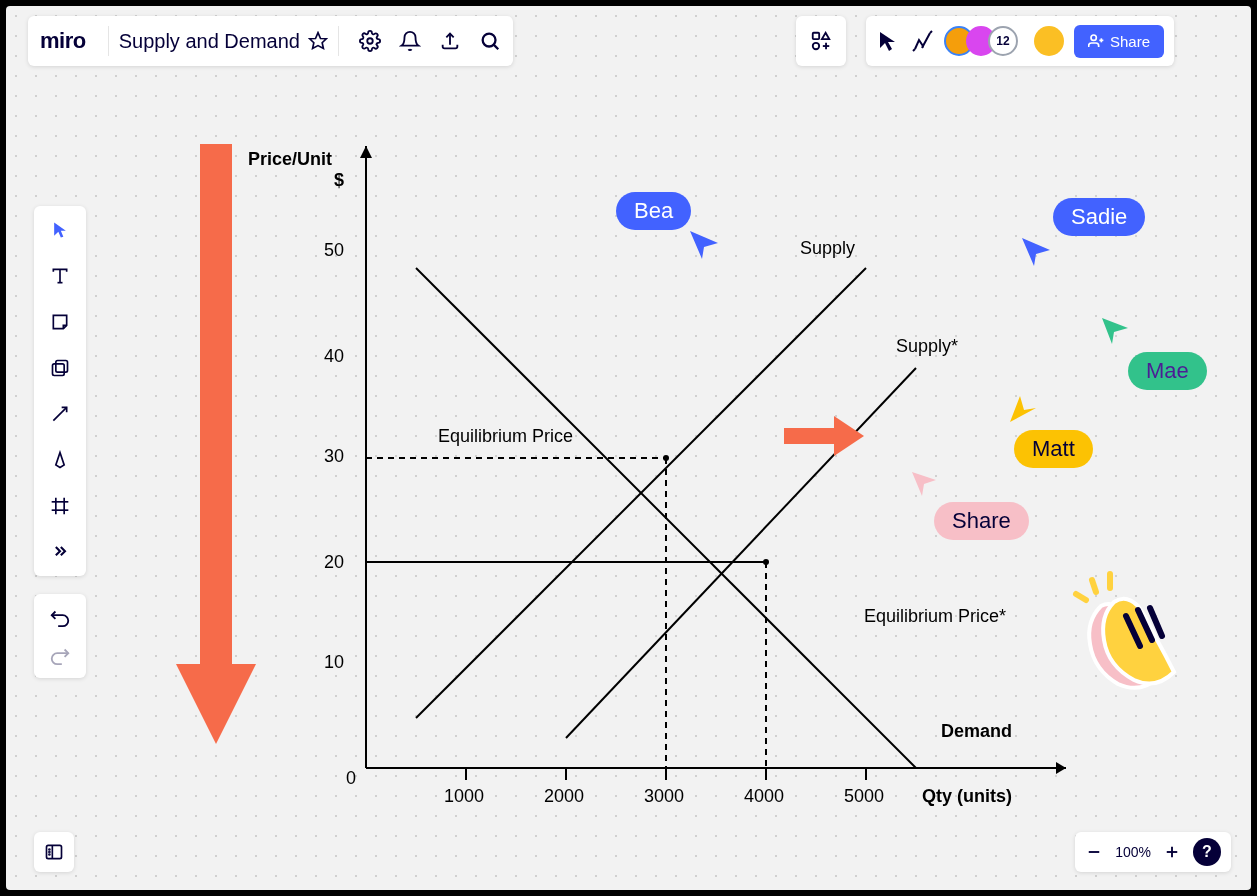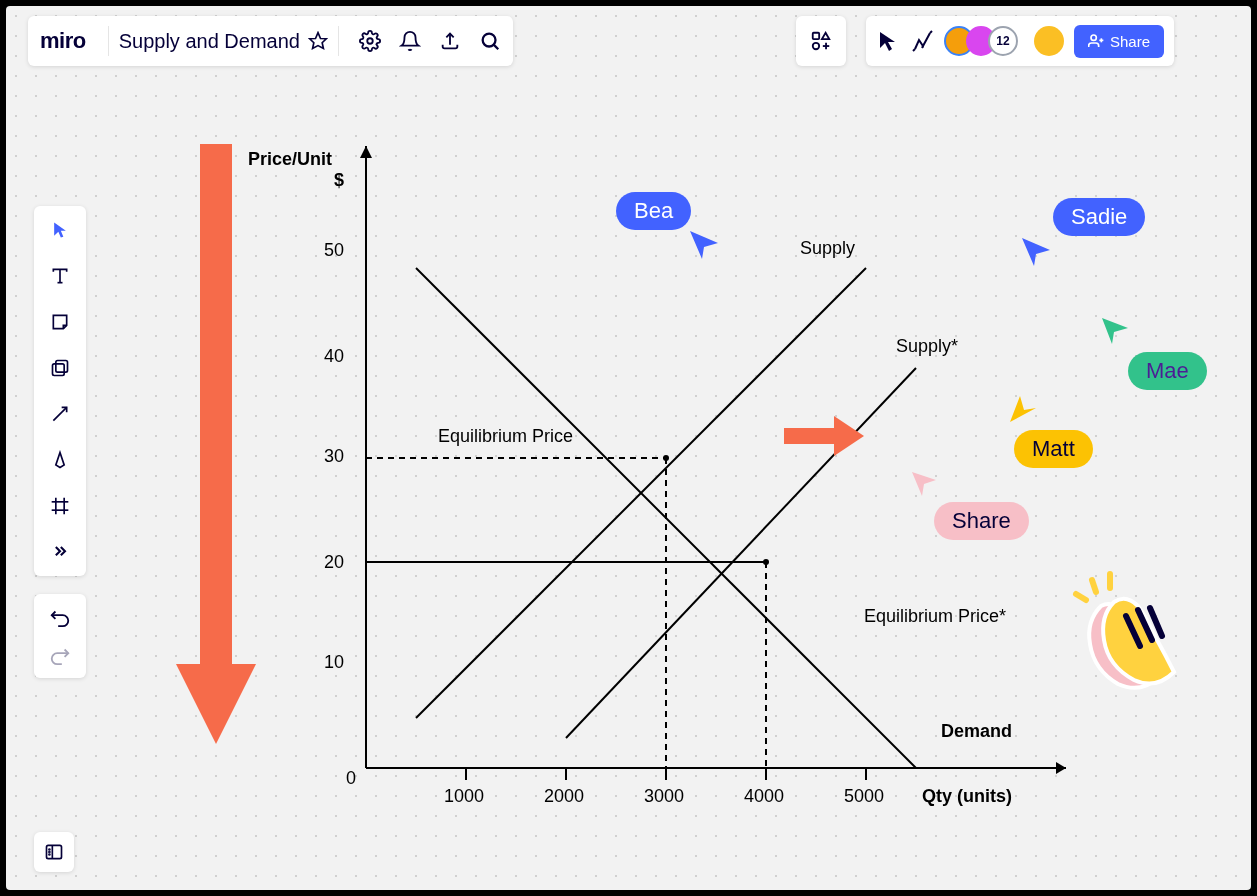--- a/index.html
+++ b/index.html
@@ -346,20 +346,35 @@
   <div class="bottom-left">
     <svg width="20" height="20" viewBox="0 0 24 24" fill="none" stroke="#050038" stroke-width="2">
         <rect x="3" y="4" width="18" height="16" rx="2"></rect>
         <line x1="10" y1="4" x2="10" y2="20"></line>
         <circle cx="6.5" cy="9" r="0.6" fill="#050038"></circle>
         <circle cx="6.5" cy="12" r="0.6" fill="#050038"></circle>
         <circle cx="6.5" cy="15" r="0.6" fill="#050038"></circle>
       </svg>
   </div>
 
+  <div class="zoom-bar">
+    <span class="icon-btn">
+        <svg width="18" height="18" viewBox="0 0 24 24" stroke="#050038" stroke-width="2.5">
+          <line x1="5" y1="12" x2="19" y2="12"></line>
+        </svg>
+      </span>
+    <span class="zoom-level">100%</span>
+    <span class="icon-btn">
+        <svg width="18" height="18" viewBox="0 0 24 24" stroke="#050038" stroke-width="2.5">
+          <line x1="5" y1="12" x2="19" y2="12"></line>
+          <line x1="12" y1="5" x2="12" y2="19"></line>
+        </svg>
+      </span>
+    <span class="help-btn">?</span>
+  </div>
 
   <div class="canvas">
 
     <svg class="big-arrow" width="80" height="600">
       <rect x="24" y="0" width="32" height="520" fill="#f66b4a"></rect>
       <polygon points="0,520 80,520 40,600" fill="#f66b4a"></polygon>
     </svg>
 
     <svg class="chart-svg" width="760" height="700">
 

